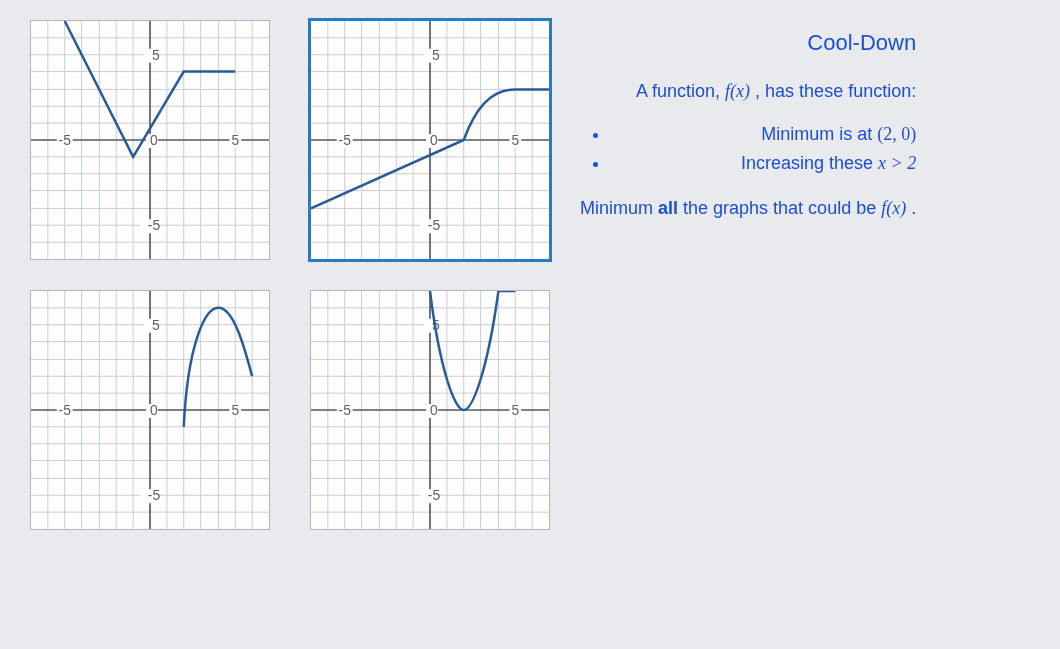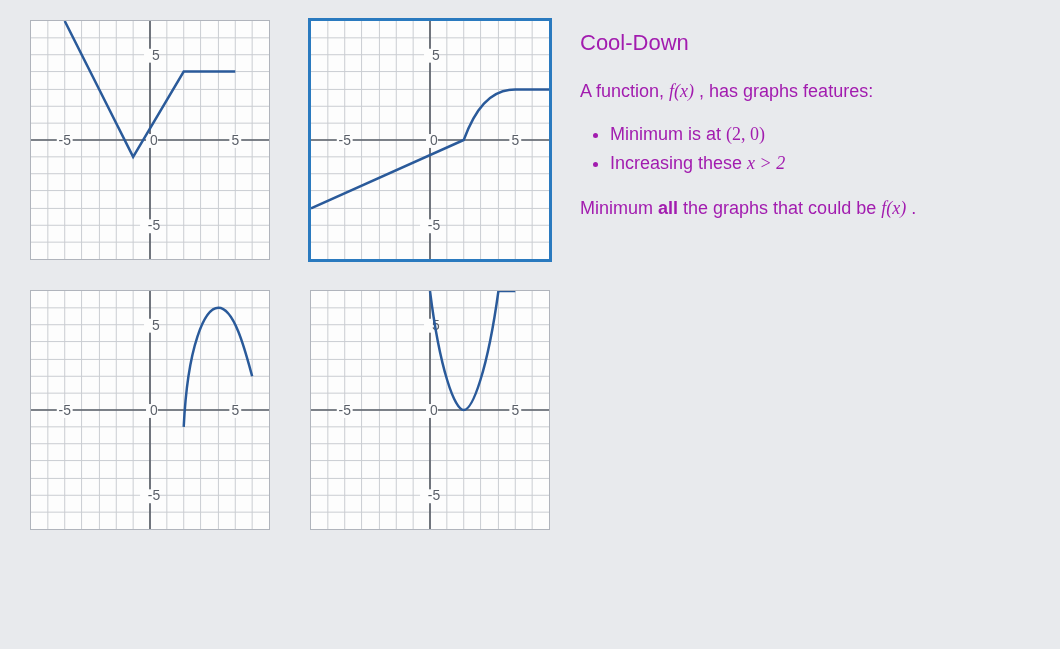--- a/index.html
+++ b/index.html
@@ -38,22 +38,23 @@
     width: 244px;
     height: 244px;
   }
   .graph svg {
     position: absolute;
     top: 0; left: 0;
     width: 100%; height: 100%;
   }
   .text-area {
     padding-top: 10px;
-    color: #a21caf;
+    color: #1d4ed8;
     max-width: 440px;
+    text-align: right;
   }
   .title {
     font-size: 22px;
     margin-bottom: 25px;
   }
   .intro {
     font-size: 18px;
     margin-bottom: 18px;
   }
   ul {
@@ -260,21 +261,21 @@
 
         <path d="M 120,0 C 130,80 145,120 154,120 C 163,120 178,80 189,0 M 189,0 L 206,0" stroke="#2a5a9a" stroke-width="2.5" fill="none"></path>
       </svg>
     </div>
 
   </div>
 
   <div class="text-area">
     <div class="title">Cool-Down</div>
     <div class="intro">
-      <span>A function, </span><span class="math">f(x)</span><span> , has graphs features:</span>
+      <span>A function, </span><span class="math">f(x)</span><span> , has these function:</span>
     </div>
     <ul>
       <li>
         <span>Minimum is at </span><span class="mathn">(2, 0)</span>
       </li>
       <li>
         <span>Increasing these </span><span class="math">x &gt; 2</span>
       </li>
     </ul>
     <div class="instruct">

